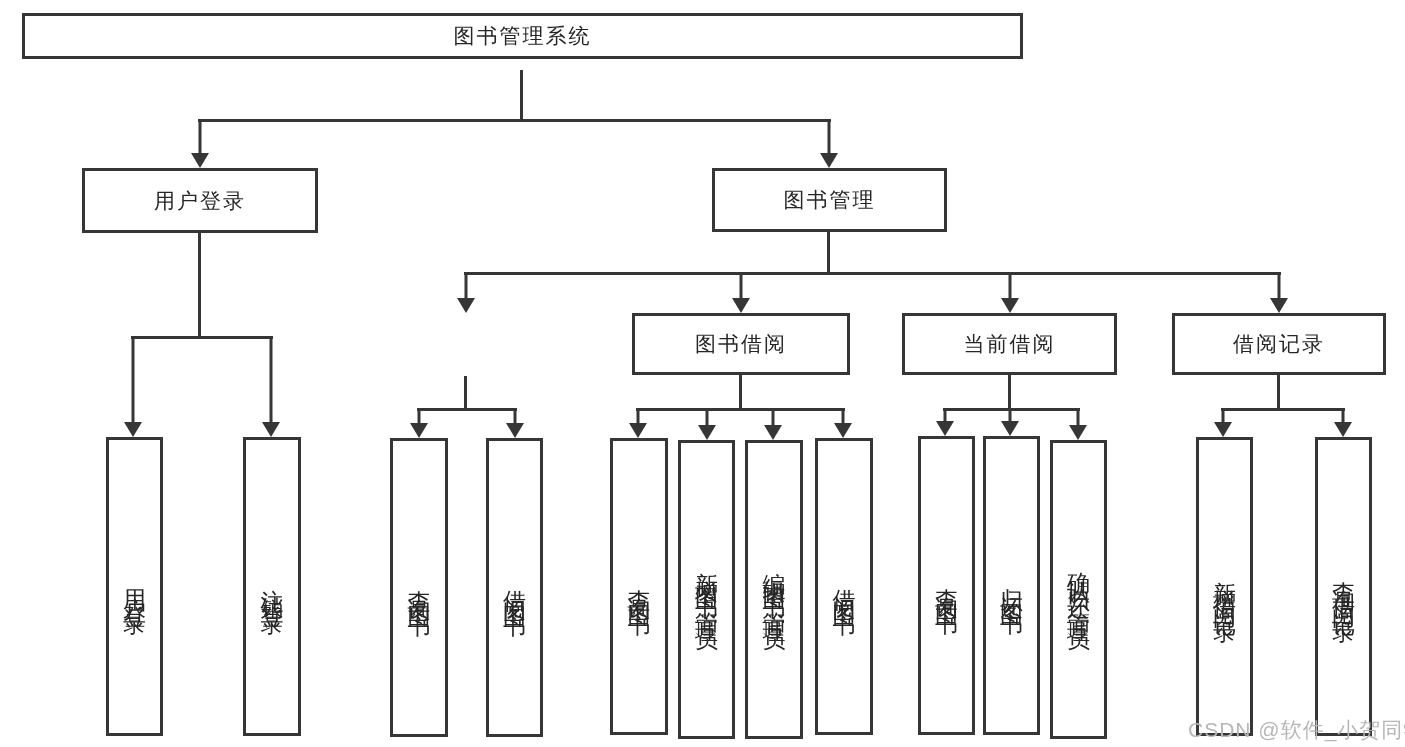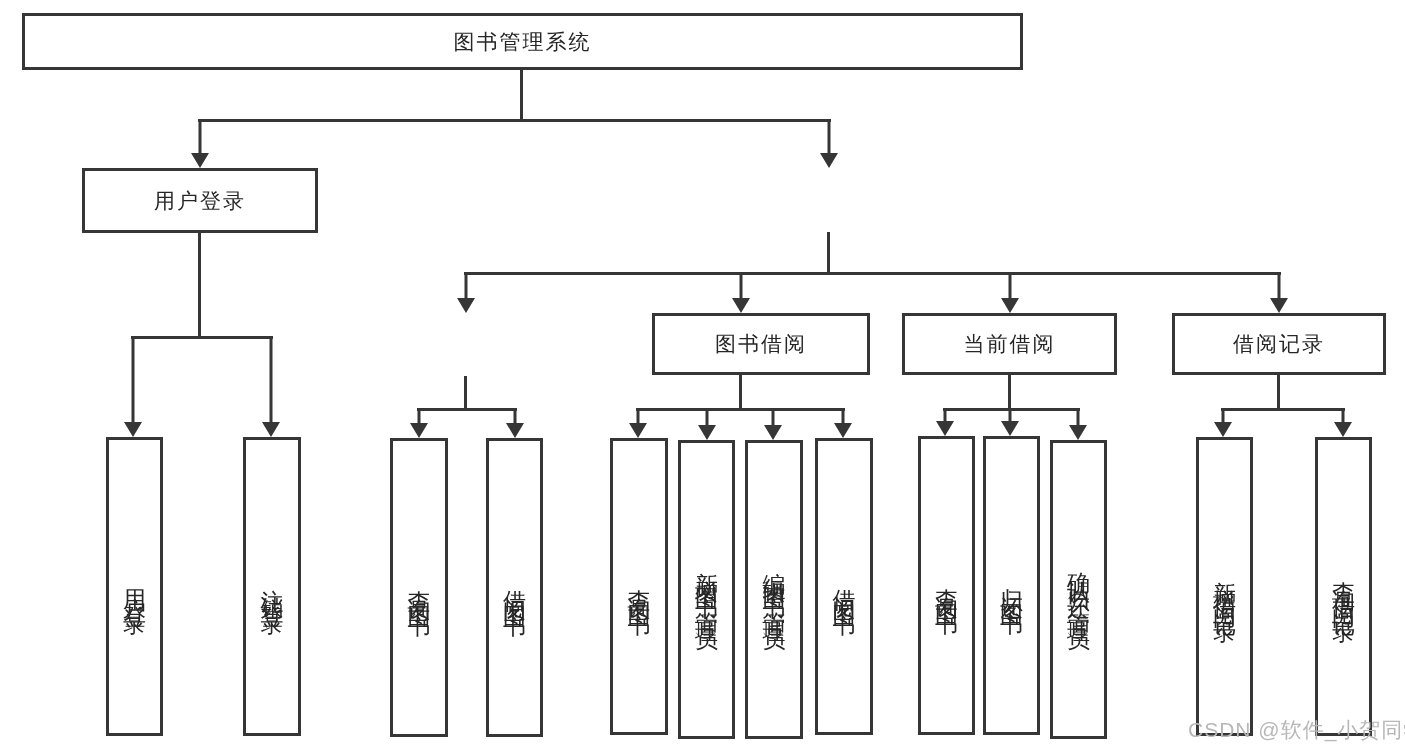--- a/index.html
+++ b/index.html
@@ -59,38 +59,41 @@
     letter-spacing:1px;
     z-index:5;
     white-space:nowrap;
   }
 </style>
 </head>
 <body>
 
 <div id="canvas" style="--line: #363636; --text: #262626; --wm: #b7b7b7; --bg: #ffffff;">
 
-  <div class="box" style="left:22px;top:13px;width:1001px;height:57px;">
+  <div class="box" style="left:22px;top:13px;width:1001px;height:46px;">
     <span>图书管理系统</span>
   </div>
 
   <div class="vline" style="left:520px;top:70px;height:51px;"></div>
   <div class="hline" style="left:198px;top:119px;width:633px;"></div>
   <div class="arrow" style="left:191px;top:121px;height:47px;">
       <div class="shaft"></div>
       <div class="head"></div>
     </div>
   <div class="arrow" style="left:820px;top:121px;height:47px;">
       <div class="shaft"></div>
       <div class="head"></div>
     </div>
 
   <div class="box" style="left:82px;top:168px;width:236px;height:65px;">
     <span>用户登录</span>
   </div>
+  <div class="box" style="left:712px;top:168px;width:235px;height:64px;">
+    <span>图书管理</span>
+  </div>
 
   <div class="vline" style="left:198px;top:233px;height:105px;"></div>
   <div class="hline" style="left:131px;top:336px;width:142px;"></div>
   <div class="arrow" style="left:124px;top:338px;height:99px;">
       <div class="shaft"></div>
       <div class="head"></div>
     </div>
   <div class="arrow" style="left:262px;top:338px;height:99px;">
       <div class="shaft"></div>
       <div class="head"></div>
@@ -108,21 +111,21 @@
     </div>
   <div class="arrow" style="left:1001px;top:274px;height:39px;">
       <div class="shaft"></div>
       <div class="head"></div>
     </div>
   <div class="arrow" style="left:1270px;top:274px;height:39px;">
       <div class="shaft"></div>
       <div class="head"></div>
     </div>
 
-  <div class="box" style="left:632px;top:313px;width:218px;height:62px;margin-left:20px;">
+  <div class="box" style="left:632px;top:313px;width:218px;height:62px;">
     <span>图书借阅</span>
   </div>
   <div class="box" style="left:902px;top:313px;width:215px;height:62px;text-align:center;">
     <span>当前借阅</span>
   </div>
   <div class="box" style="left:1172px;top:313px;width:214px;height:62px;">
     <span>借阅记录</span>
   </div>
 
   <div class="vline" style="left:464px;top:376px;height:34px;"></div>

